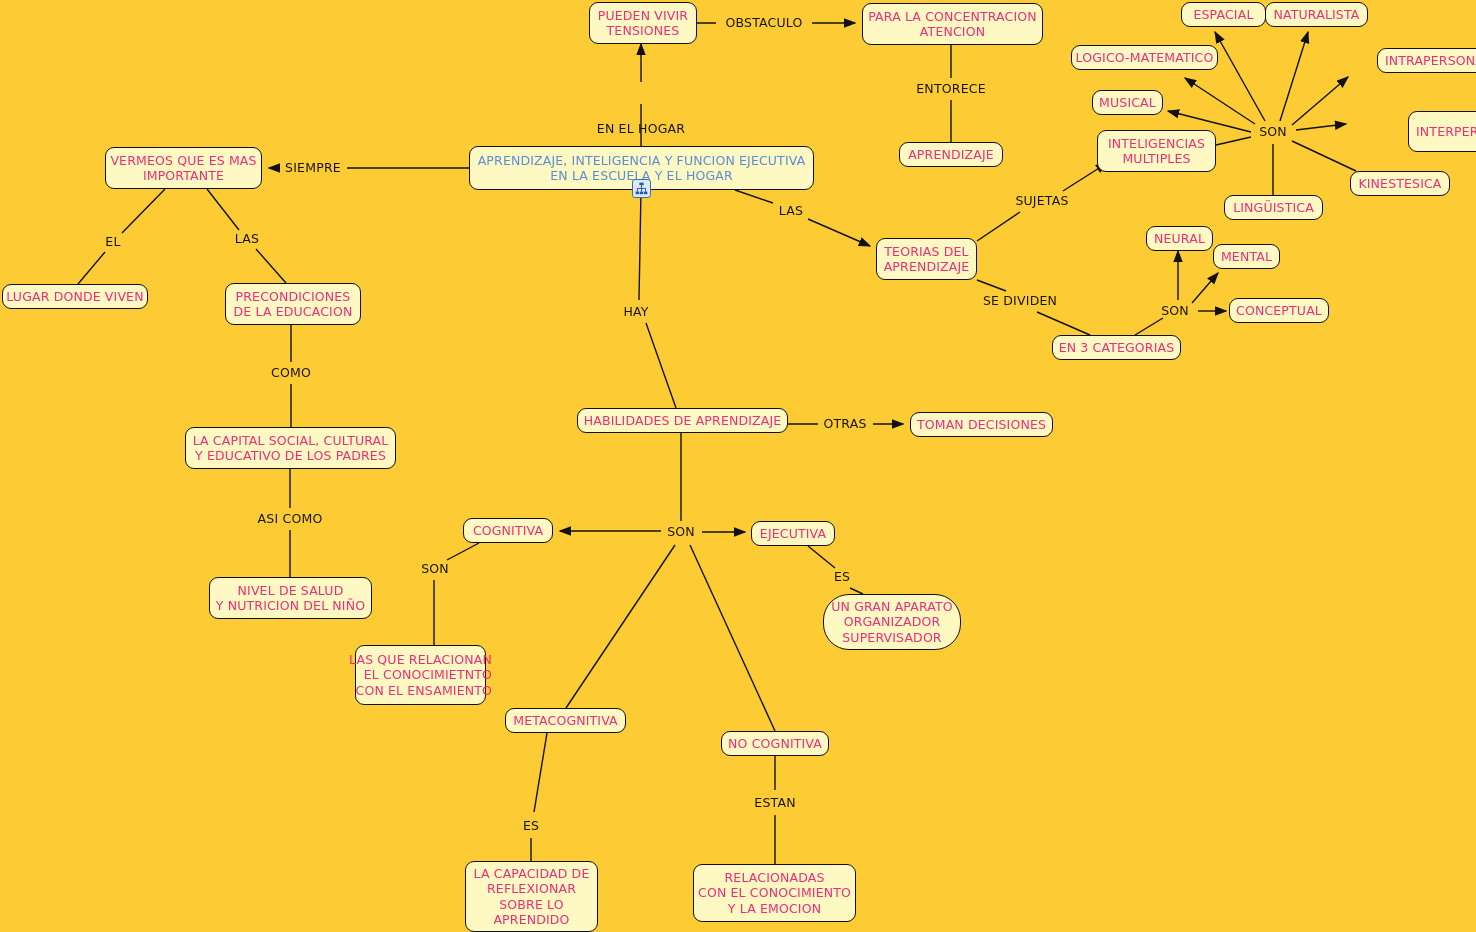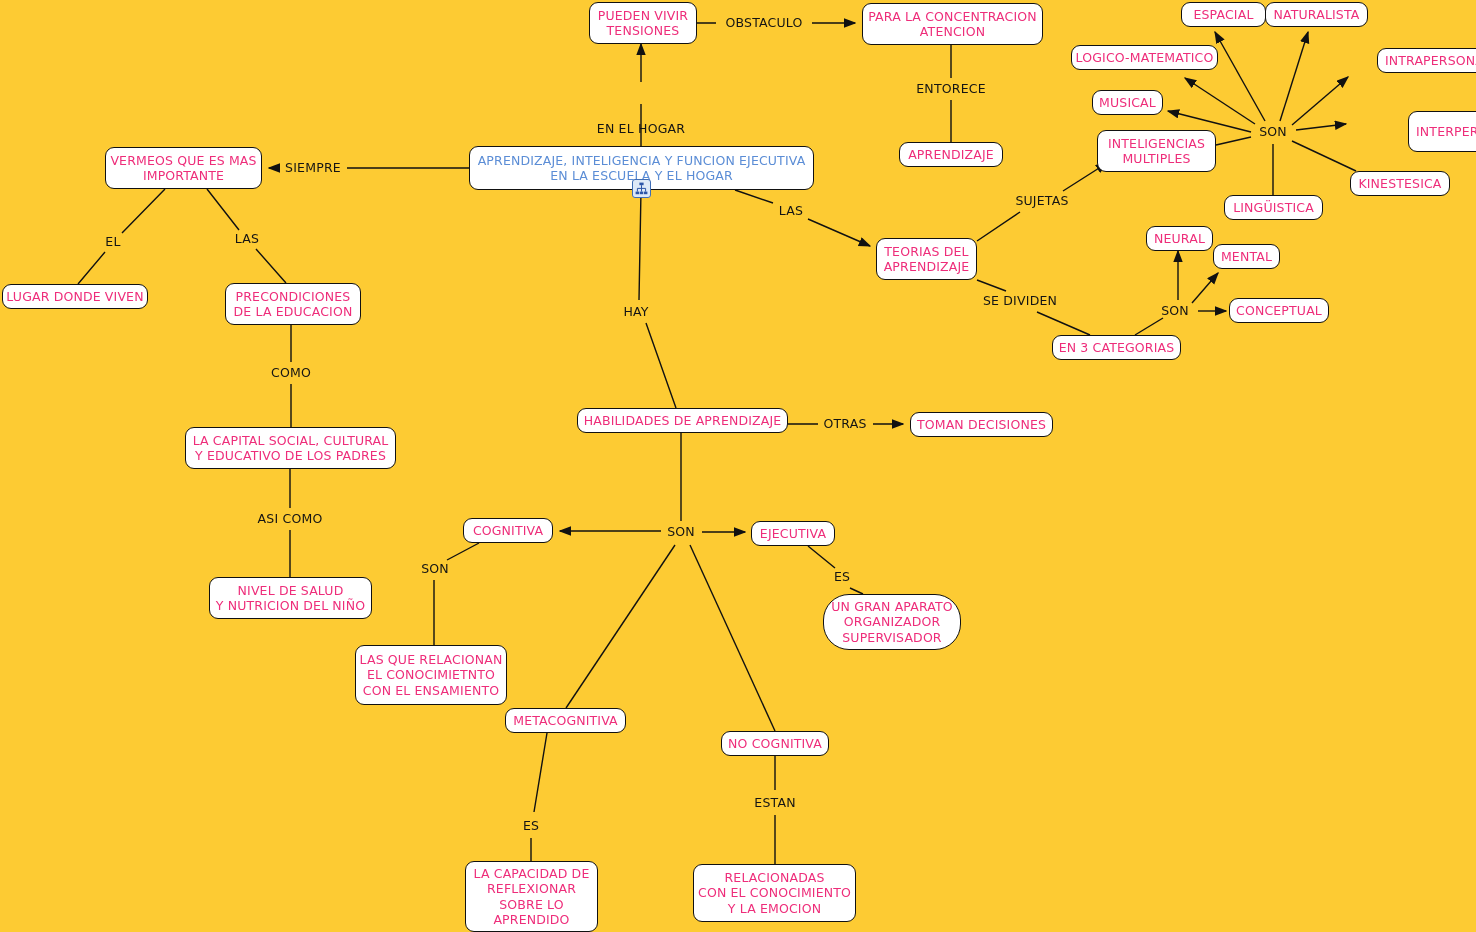--- a/index.html
+++ b/index.html
@@ -19,21 +19,21 @@
     position: absolute;
     left: 0;
     top: 0;
     width: 1476px;
     height: 932px;
     pointer-events: none;
   }
   .node {
     position: absolute;
     box-sizing: border-box;
-    background: #ffffff;
+    background: #fef9c3;
     border: 1.6px solid #111111;
     border-radius: 9px;
     color: #EE2D7A;
     font-size: 12.5px;
     line-height: 15.5px;
     text-align: center;
     display: flex;
     align-items: center;
     justify-content: center;
     padding: 3px 16px;
@@ -148,21 +148,21 @@
       <div class="node" style="left: 1350px; top: 171px; width: 100px; height: 25px;"><span>KINESTESICA</span></div>
       <div class="node" style="left: 1224px; top: 195px; width: 99px; height: 25px;"><span>LINGÜISTICA</span></div>
       <div class="node" style="left: 1146px; top: 226px; width: 67px; height: 25px;"><span>NEURAL</span></div>
       <div class="node" style="left: 1213px; top: 244px; width: 67px; height: 25px;"><span>MENTAL</span></div>
       <div class="node" style="left: 1229px; top: 298px; width: 100px; height: 25px;"><span>CONCEPTUAL</span></div>
       <div class="node" style="left: 1052px; top: 335px; width: 129px; height: 25px;"><span>EN 3 CATEGORIAS</span></div>
       <div class="node" style="left: 577px; top: 408px; width: 211px; height: 25px;"><span>HABILIDADES DE APRENDIZAJE</span></div>
       <div class="node" style="left: 910px; top: 412px; width: 143px; height: 25px;"><span>TOMAN DECISIONES</span></div>
       <div class="node" style="left: 463px; top: 518px; width: 90px; height: 25px;"><span>COGNITIVA</span></div>
       <div class="node" style="left: 751px; top: 521px; width: 84px; height: 25px;"><span>EJECUTIVA</span></div>
-      <div class="node" style="left: 355px; top: 645px; width: 152px; height: 60px;"><span>LAS QUE RELACIONAN
+      <div class="node" style="left: 355px; top: 645px; width: 131px; height: 60px; text-align: right;"><span>LAS QUE RELACIONAN
 EL CONOCIMIETNTO
 CON EL ENSAMIENTO</span></div>
       <div class="node" style="left: 505px; top: 708px; width: 121px; height: 25px;"><span>METACOGNITIVA</span></div>
       <div class="node" style="left: 721px; top: 731px; width: 108px; height: 25px;"><span>NO COGNITIVA</span></div>
       <div class="node" style="left: 823px; top: 594px; width: 138px; height: 56px; border-radius: 26px;"><span>UN GRAN APARATO
 ORGANIZADOR
 SUPERVISADOR</span></div>
       <div class="node" style="left: 465px; top: 861px; width: 133px; height: 71px;"><span>LA CAPACIDAD DE
 REFLEXIONAR
 SOBRE LO

